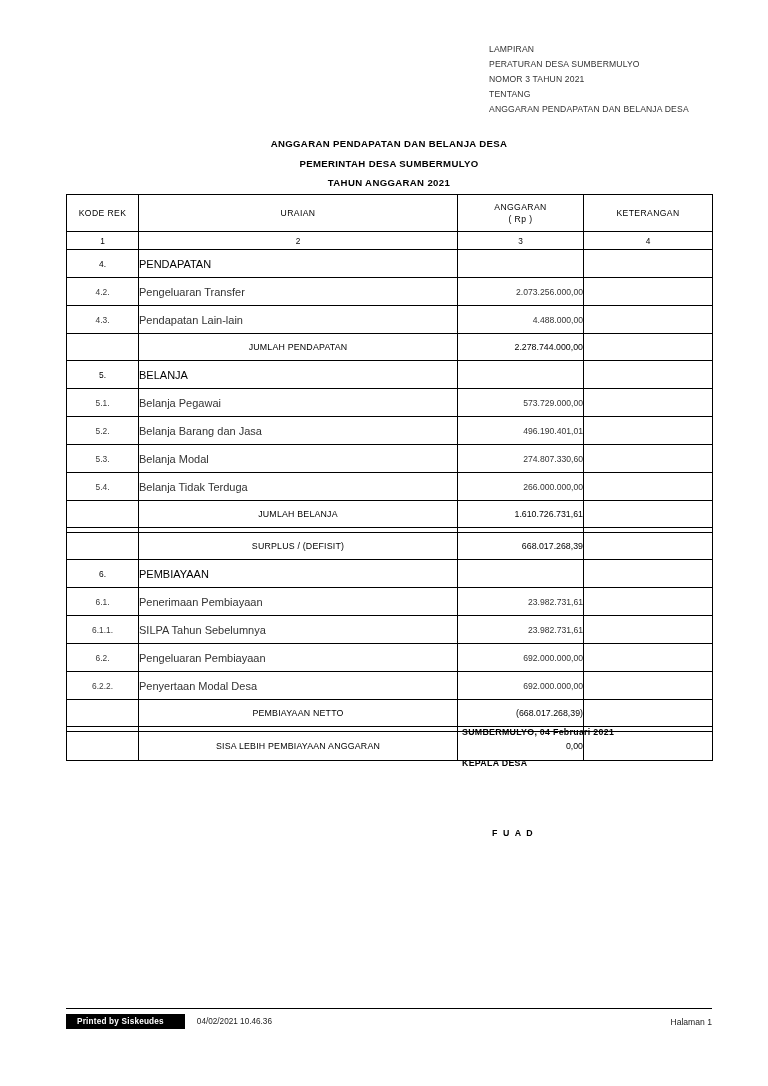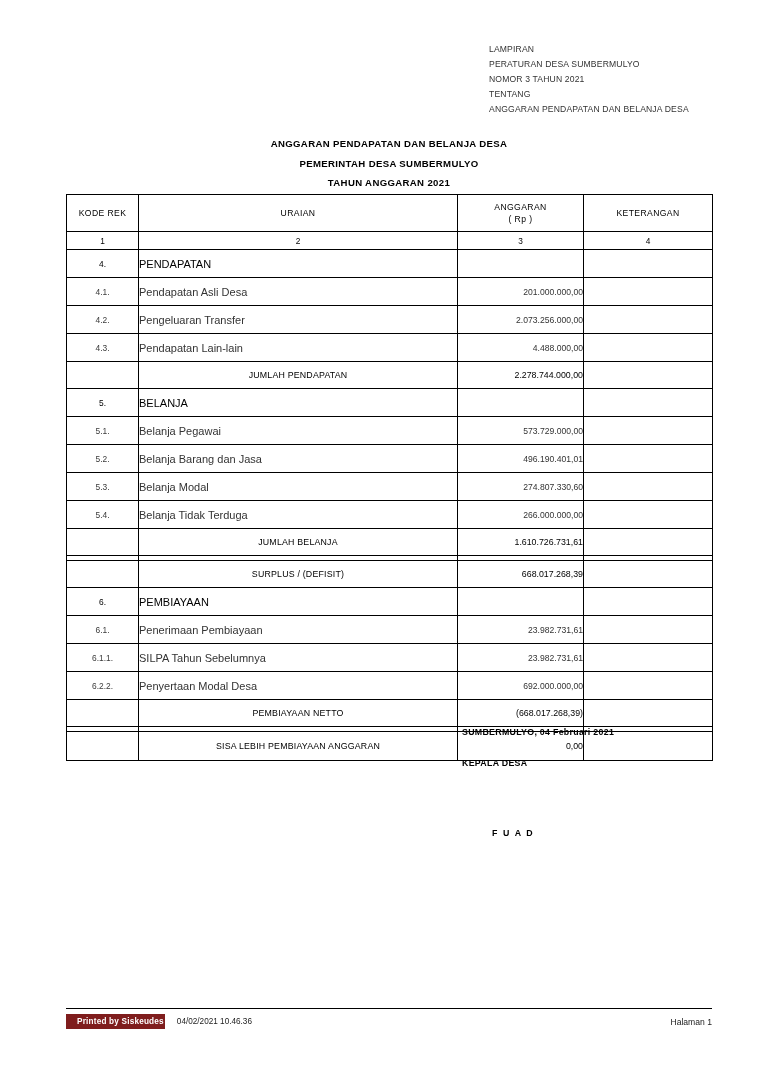--- a/index.html
+++ b/index.html
@@ -241,26 +241,26 @@
   #page-footer .footer-rule {
     height: 0;
     border-top: 1.8px solid #000000;
     margin-bottom: 5px;
   }
   #page-footer .footer-row {
     display: flex;
     align-items: center;
   }
   #page-footer .printed-badge {
-    background: #7f1d1d;
+    background: #000000;
     color: #ffffff;
     font-size: 8.2px;
     font-weight: bold;
     letter-spacing: 0.2px;
-    padding: 3px 1px 3px 11px;
+    padding: 3px 21px 3px 11px;
     white-space: nowrap;
   }
   #page-footer .print-time {
     font-size: 8.2px;
     color: #222222;
     margin-left: 12px;
     white-space: nowrap;
   }
   #page-footer .page-label {
     margin-left: auto;
@@ -312,26 +312,20 @@
   </thead>
   <tbody>
 
     <tr>
       <td class="cell-kode bold">4.</td>
       <td class="cell-uraian group">PENDAPATAN</td>
       <td class="cell-angg"></td>
       <td class="cell-ket"></td>
     </tr>
     <tr>
-      <td class="cell-kode">4.1.</td>
-      <td class="cell-uraian u-pad-1">Pendapatan Asli Desa</td>
-      <td class="cell-angg">201.000.000,00</td>
-      <td class="cell-ket"></td>
-    </tr>
-    <tr>
       <td class="cell-kode">4.2.</td>
       <td class="cell-uraian u-pad-1">Pengeluaran Transfer</td>
       <td class="cell-angg">2.073.256.000,00</td>
       <td class="cell-ket"></td>
     </tr>
     <tr>
       <td class="cell-kode">4.3.</td>
       <td class="cell-uraian u-pad-1">Pendapatan Lain-lain</td>
       <td class="cell-angg">4.488.000,00</td>
       <td class="cell-ket"></td>
@@ -411,20 +405,26 @@
     <tr>
       <td class="cell-kode">6.1.</td>
       <td class="cell-uraian u-pad-2">Penerimaan Pembiayaan</td>
       <td class="cell-angg">23.982.731,61</td>
       <td class="cell-ket"></td>
     </tr>
     <tr class="subline">
       <td class="cell-kode">6.1.1.</td>
       <td class="cell-uraian u-pad-3">SILPA Tahun Sebelumnya</td>
       <td class="cell-angg">23.982.731,61</td>
+      <td class="cell-ket"></td>
+    </tr>
+    <tr>
+      <td class="cell-kode">6.2.</td>
+      <td class="cell-uraian u-pad-2">Pengeluaran Pembiayaan</td>
+      <td class="cell-angg">692.000.000,00</td>
       <td class="cell-ket"></td>
     </tr>
     <tr class="subline">
       <td class="cell-kode">6.2.2.</td>
       <td class="cell-uraian u-pad-3">Penyertaan Modal Desa</td>
       <td class="cell-angg">692.000.000,00</td>
       <td class="cell-ket"></td>
     </tr>
 
     <tr class="row-total">

